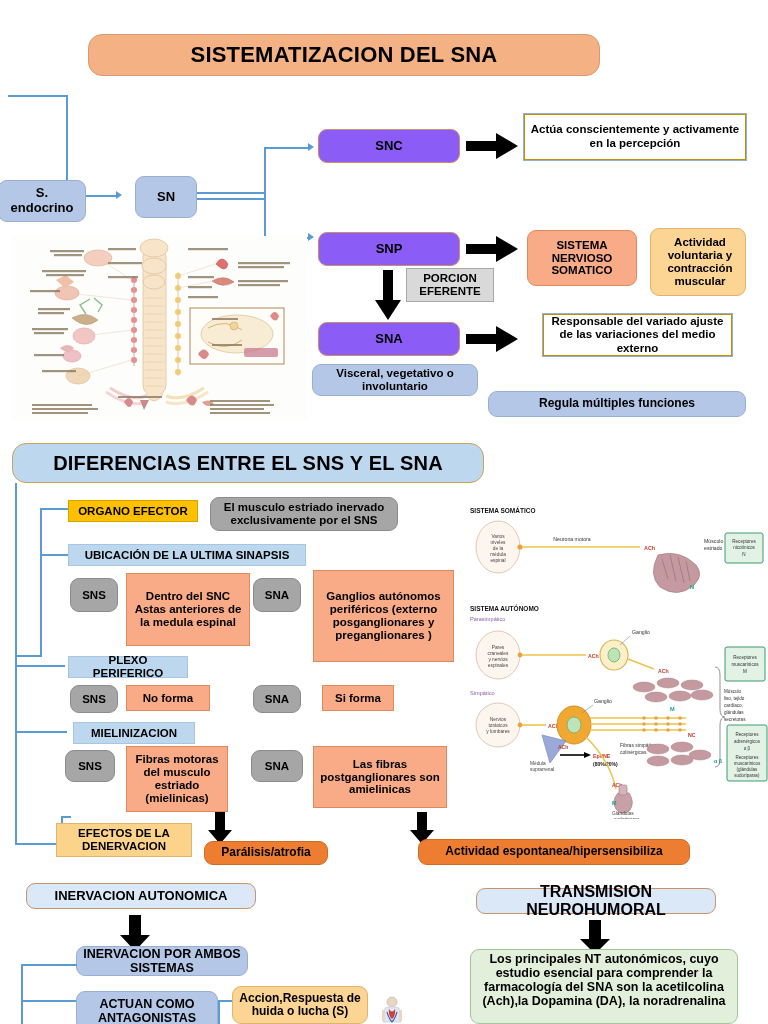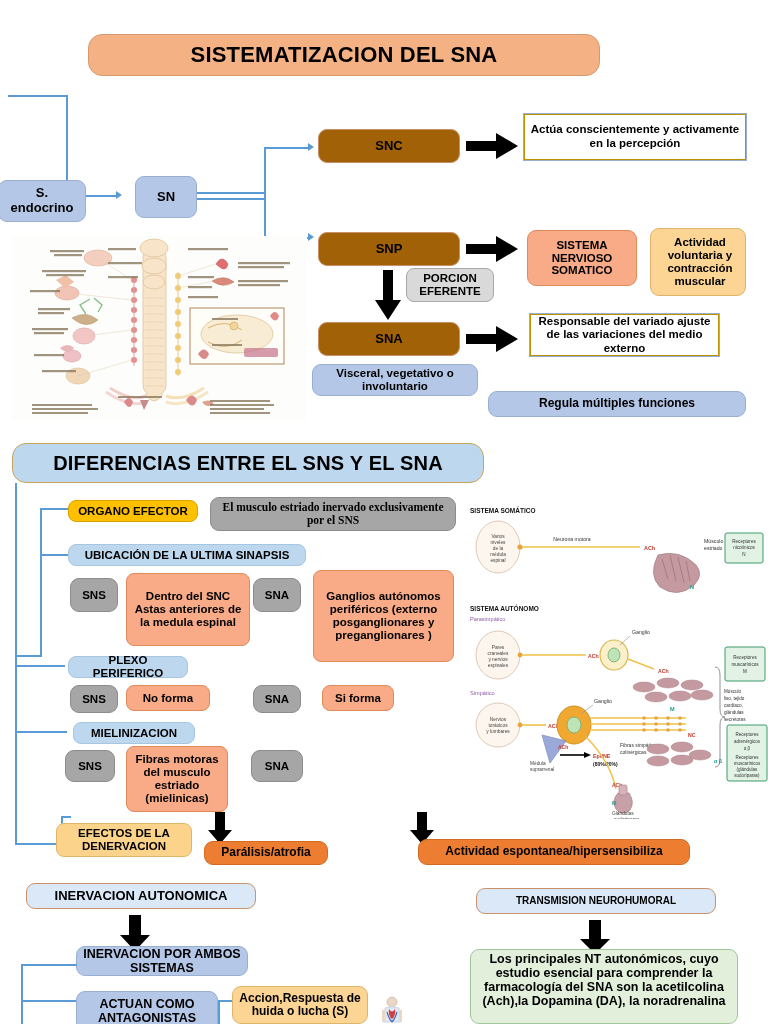--- a/index.html
+++ b/index.html
@@ -16,23 +16,23 @@
     position: absolute;
     display: flex; align-items: center; justify-content: center;
     text-align: center;
     font-weight: bold;
     color: #000;
     line-height: 1.12;
     padding: 2px 4px;
   }
   .rounded  { border-radius: 9px; }
   .rounded-lg { border-radius: 14px; }
-  .sq { border-radius: 8px; }
-
-  .orange-soft { background:#a16207; border:1px solid #c99067; }
+  .sq { border-radius: 0; }
+
+  .orange-soft { background:#8b5cf6; border:1px solid #c99067; }
   .orange-title { background:#f4b183; border:1.5px solid #d89a6d; }
   .orange-light { background:#f8ab86; border:1px solid #e08a5c; }
   .orange-strong{ background:#ed7d31; border:1px solid #d26a22; }
   .blue-soft   { background:#b4c7e7; border:1px solid #9aaed2; }
   .blue-pale   { background:#bdd7ee; border:1px solid #a6c6e2; }
   .blue-lite   { background:#dae8f7; border:1px solid #c8936b; }
   .blue-hdr    { background:#bdd7ee; border:1.5px solid #c8a45a; }
   .grey        { background:#a6a6a6; border:1px solid #8c8c8c; }
   .grey-lite   { background:#d9d9d9; border:1px solid #a8a8a8; }
   .amber       { background:#ffc000; border:1px solid #d9a300; }
@@ -137,21 +137,21 @@
   <div class="box sq grey-lite" style="left:406px; top:268px; width:88px; height:34px; font-size:11.5px;">PORCION EFERENTE</div>
 
   <div class="box rounded orange-soft" style="left:318px; top:322px; width:142px; height:34px; font-size:13px;">SNA</div>
 
   <div class="blkarrow" style="left:466px; top:326px;">
     <svg width="52" height="26" viewBox="0 0 52 26">
         <path d="M0 8 L30 8 L30 0 L52 13 L30 26 L30 18 L0 18 Z" fill="#000"></path>
       </svg>
   </div>
 
-  <div class="framed" style="left:529px; top:313px; width:191px; height:44px;">
+  <div class="framed" style="left:542px; top:313px; width:191px; height:44px;">
     <div class="inner" style="font-size:11.5px;">Responsable del variado ajuste de las variaciones del medio externo</div>
   </div>
 
   <div class="box rounded blue-soft" style="left:312px; top:364px; width:166px; height:32px; font-size:11.5px;">Visceral, vegetativo o involuntario</div>
 
   <div class="box rounded blue-soft" style="left:488px; top:391px; width:258px; height:26px; font-size:12px;">Regula múltiples funciones</div>
 
   <div class="illus" style="left:12px; top:236px; width:295px; height:185px;">
     <svg width="295" height="185" viewBox="0 0 295 185">
       <rect width="295" height="185" fill="#fdfdfb"></rect>
@@ -288,38 +288,39 @@
   <div class="ln h" style="left:15px; top:655px; width:26px;"></div>
   <div class="ln h" style="left:40px; top:508px; width:28px;"></div>
   <div class="ln h" style="left:40px; top:554px; width:28px;"></div>
   <div class="ln h" style="left:15px; top:665px; width:50px;"></div>
   <div class="ln h" style="left:15px; top:731px; width:52px;"></div>
   <div class="ln h" style="left:15px; top:843px; width:46px;"></div>
   <div class="ln v" style="left:61px; top:816px; height:28px;"></div>
   <div class="ln h" style="left:61px; top:816px; width:10px;"></div>
 
   <div class="box sq amber" style="left:68px; top:500px; width:130px; height:22px; font-size:11.5px;">ORGANO EFECTOR</div>
-  <div class="box rounded grey" style="left:210px; top:497px; width:246px; height:34px; font-size:11.5px;font-family:Liberation Serif, serif;">El musculo estriado inervado exclusivamente por el SNS</div>
+  <div class="box rounded grey" style="left:210px; top:497px; width:188px; height:34px; font-size:11.5px;">El musculo estriado inervado exclusivamente por el SNS</div>
 
   <div class="box sq blue-pale" style="left:68px; top:544px; width:238px; height:22px; font-size:11.5px;">UBICACIÓN DE LA ULTIMA  SINAPSIS</div>
   <div class="box rounded grey" style="left:70px; top:578px; width:48px; height:34px; font-size:11.5px;">SNS</div>
   <div class="box sq orange-light" style="left:126px; top:573px; width:124px; height:73px; font-size:11.5px;">Dentro del SNC Astas anteriores de la medula espinal</div>
   <div class="box rounded grey" style="left:253px; top:578px; width:48px; height:34px; font-size:11.5px;">SNA</div>
   <div class="box sq orange-light" style="left:313px; top:570px; width:141px; height:92px; font-size:11.5px;">Ganglios autónomos periféricos (externo posganglionares y preganglionares )</div>
 
   <div class="box sq blue-pale" style="left:68px; top:656px; width:120px; height:22px; font-size:11.5px;">PLEXO PERIFERICO</div>
   <div class="box rounded grey" style="left:70px; top:685px; width:48px; height:28px; font-size:11.5px;">SNS</div>
   <div class="box sq orange-light" style="left:126px; top:685px; width:84px; height:26px; font-size:11.5px;">No forma</div>
   <div class="box rounded grey" style="left:253px; top:685px; width:48px; height:28px; font-size:11.5px;">SNA</div>
   <div class="box sq orange-light" style="left:322px; top:685px; width:72px; height:26px; font-size:11.5px;">Si forma</div>
 
   <div class="box sq blue-pale" style="left:73px; top:722px; width:122px; height:22px; font-size:11.5px;">MIELINIZACION</div>
   <div class="box rounded grey" style="left:65px; top:750px; width:50px; height:32px; font-size:11.5px;">SNS</div>
   <div class="box sq orange-light" style="left:126px; top:746px; width:102px; height:66px; font-size:11.5px;">Fibras motoras del musculo estriado (mielinicas)</div>
   <div class="box rounded grey" style="left:251px; top:750px; width:52px; height:32px; font-size:11.5px;">SNA</div>
+  <div class="box sq orange-light" style="left:313px; top:746px; width:134px; height:62px; font-size:11.5px;">Las fibras postganglionares son amielinicas</div>
 
   <div class="box sq amber-lite" style="left:56px; top:823px; width:136px; height:34px; font-size:11.5px;">EFECTOS DE LA DENERVACION</div>
 
   <div class="blkarrow" style="left:208px; top:812px;">
     <svg width="24" height="32" viewBox="0 0 24 32">
         <path d="M7 0 L17 0 L17 18 L24 18 L12 32 L0 18 L7 18 Z" fill="#000"></path>
       </svg>
   </div>
   <div class="box rounded orange-strong" style="left:204px; top:841px; width:124px; height:24px; font-size:12px;">Parálisis/atrofia</div>
 
@@ -498,21 +499,21 @@
       <ellipse cx="18" cy="6" rx="5" ry="5" fill="#e9d6c4" stroke="#c9b099" stroke-width="0.6"></ellipse>
       <path d="M11 12 q7 -3 14 0 l2 14 l-18 0 z" fill="#dfe7f2" stroke="#b9c4d6" stroke-width="0.6"></path>
       <path d="M15 13 q3 5 6 0 q1 7 -3 10 q-4 -3 -3 -10 z" fill="#d04040"></path>
       <path d="M13 16 q2 7 5 10" fill="none" stroke="#3b5fa8" stroke-width="1.1"></path>
       <path d="M23 16 q-2 7 -5 10" fill="none" stroke="#3b5fa8" stroke-width="1.1"></path>
       <rect x="8" y="14" width="3" height="11" fill="#e9d6c4"></rect>
       <rect x="25" y="14" width="3" height="11" fill="#e9d6c4"></rect>
     </svg>
   </div>
 
-  <div class="box rounded blue-lite" style="left:476px; top:888px; width:240px; height:26px; font-size:10px;">TRANSMISION NEUROHUMORAL</div>
+  <div class="box rounded blue-lite" style="left:476px; top:888px; width:240px; height:26px; font-size:16px;">TRANSMISION NEUROHUMORAL</div>
 
   <div class="blkarrow" style="left:580px; top:920px;">
     <svg width="30" height="34" viewBox="0 0 30 34">
         <path d="M9 0 L21 0 L21 19 L30 19 L15 34 L0 19 L9 19 Z" fill="#000"></path>
       </svg>
   </div>
 
   <div class="box rounded green-pale" style="left:470px; top:949px; width:268px; height:75px; font-size:12.5px; align-items:flex-start; ">Los principales NT autonómicos, cuyo estudio esencial para comprender la farmacología del SNA son la acetilcolina (Ach),la Dopamina (DA), la noradrenalina</div>
 
 </div>

